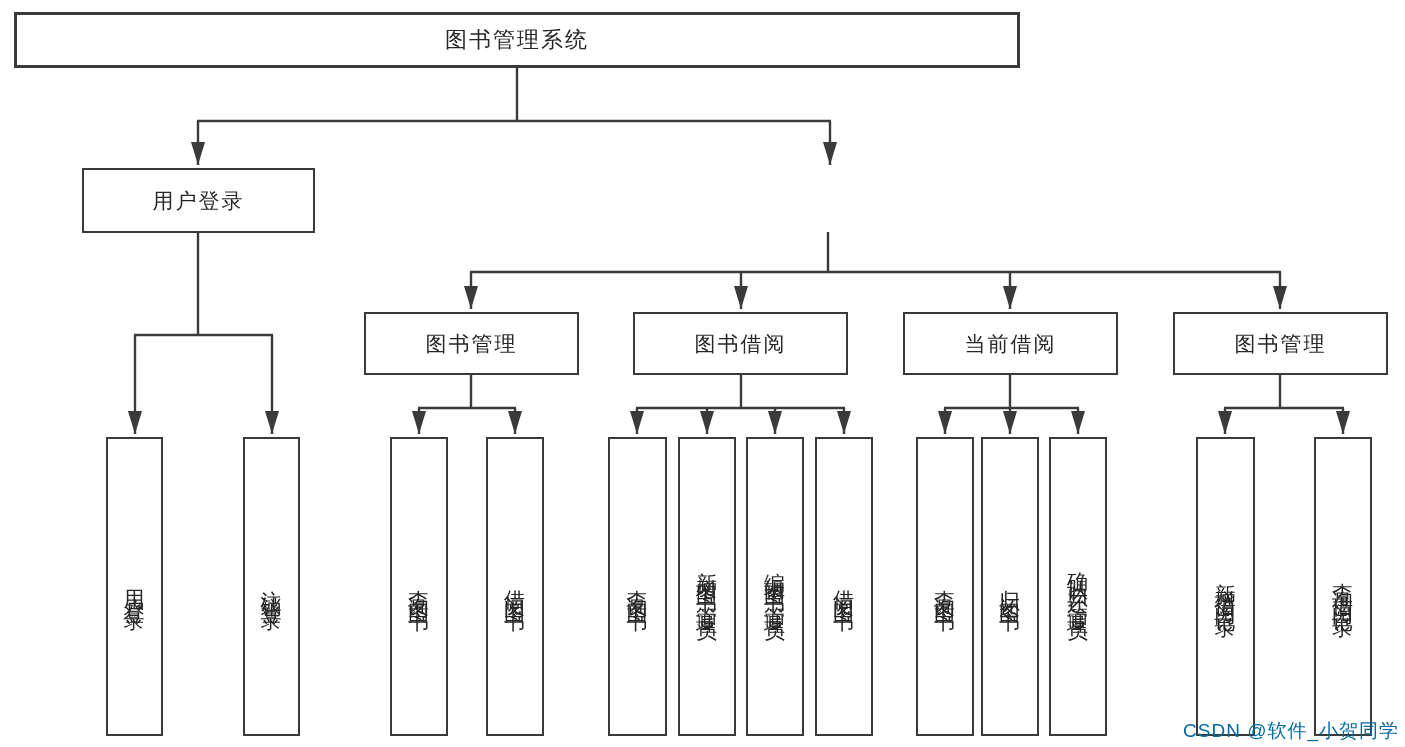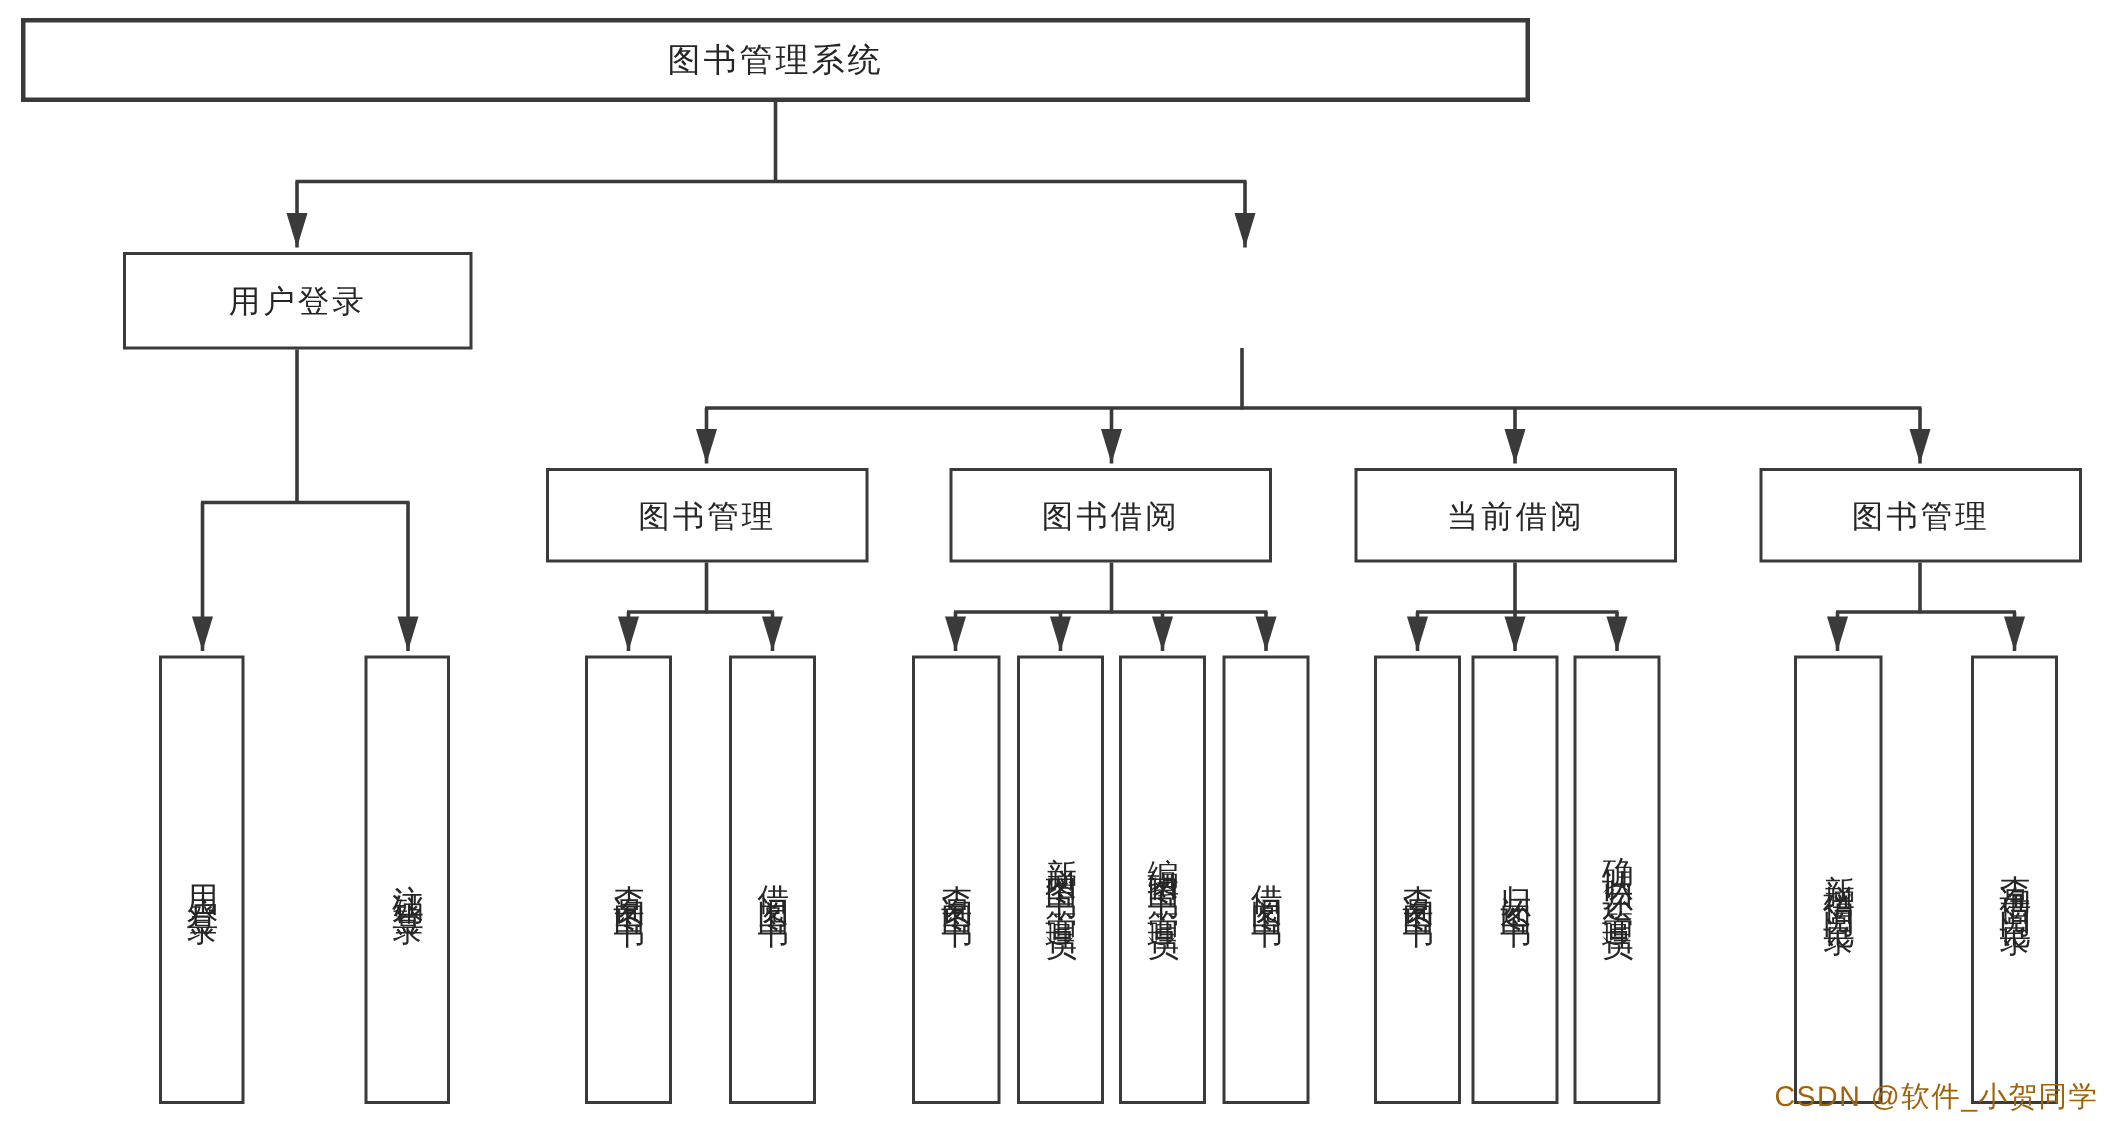--- a/index.html
+++ b/index.html
@@ -8,21 +8,21 @@
   .canvas { position:relative; width:1405px; height:747px; overflow:hidden; background:#fff;padding-left:12px; }
   .wires { position:absolute; left:0; top:0; }
   .box { position:absolute; background:#ffffff; border:2px solid #3a3a3a;
     display:flex; align-items:center; justify-content:center;
     color:#262626; text-align:center; }
   .root-box { border-width:3px; font-size:22px; letter-spacing:2px; }
   .h-box { font-size:21px; letter-spacing:2px; }
   .leaf { writing-mode:vertical-rl; text-orientation:mixed;
     font-size:21px; letter-spacing:7px; line-height:1; }
   .watermark { position:absolute; right:6px; bottom:3px; font-size:19px;
-    color:#a16207; letter-spacing:1px; white-space:nowrap;text-align:right; }
+    color:#0369a1; letter-spacing:1px; white-space:nowrap;text-align:right; }
 </style>
 </head>
 <body>
 
 <div class="canvas">
 
   <svg class="wires" width="1405" height="747" viewBox="0 0 1405 747">
     <defs>
       <marker id="ah" markerWidth="26" markerHeight="16" refX="24" refY="8" orient="auto" markerUnits="userSpaceOnUse">
         <path d="M1,1 L24,8 L1,15 Z" fill="#3a3a3a"></path>

